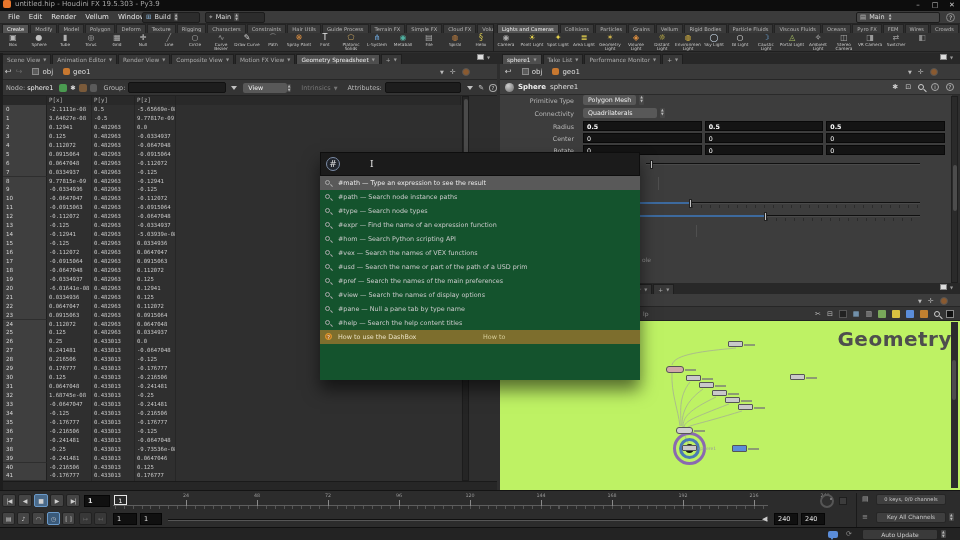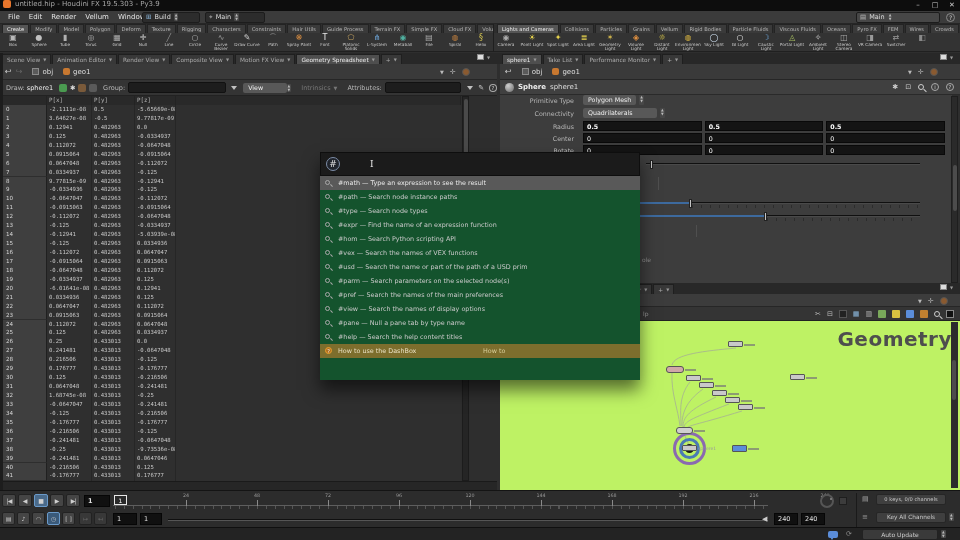--- a/index.html
+++ b/index.html
@@ -498,21 +498,21 @@
     <span class="geo-ico"></span>
     <span>geo1</span>
   </span>
   <span class="path-right" style="left:440px">
     <span class="caret">▼</span>
     <span class="pin-ico">✛</span>
     <span class="orange-circ"></span>
   </span>
 </div>
 <div class="abs" id="lp-ctrl">
-  <span style="margin-left:6px;color:#b8b8b8">Draw:</span>
+  <span style="margin-left:6px;color:#b8b8b8">Node:</span>
   <span style="margin-left:2px;color:#eee">sphere1</span>
   <span class="g-ico" style="background:#4a9a50;margin-left:6px"></span>
   <span style="color:#ddd;margin-left:3px">✱</span>
   <span class="g-ico" style="background:#7a5a3a;margin-left:3px"></span>
   <span class="g-ico" style="background:#5a5a5a;margin-left:3px"></span>
   <span style="margin-left:6px;color:#b8b8b8">Group:</span>
   <span class="mini-field" style="width:100px;margin-left:3px"></span>
   <span class="funnel" style="margin-left:5px"></span>
   <span class="pdrop" style="margin-left:6px;width:44px">View</span>
   <span class="stepper">
@@ -1124,25 +1124,20 @@
         <span>#vex — Search the names of VEX functions</span>
         <span class="db-right"></span>
       </div>
 
       <div class="db-row">
         <span class="db-ico"></span>
         <span>#usd — Search the name or part of the path of a USD prim</span>
         <span class="db-right"></span>
       </div>
 
-      <div class="db-row">
-        <span class="db-ico"></span>
-        <span>#parm — Search parameters on the selected node(s)</span>
-        <span class="db-right"></span>
-      </div>
 
       <div class="db-row">
         <span class="db-ico"></span>
         <span>#pref — Search the names of the main preferences</span>
         <span class="db-right"></span>
       </div>
 
       <div class="db-row">
         <span class="db-ico"></span>
         <span>#view — Search the names of display options</span>

